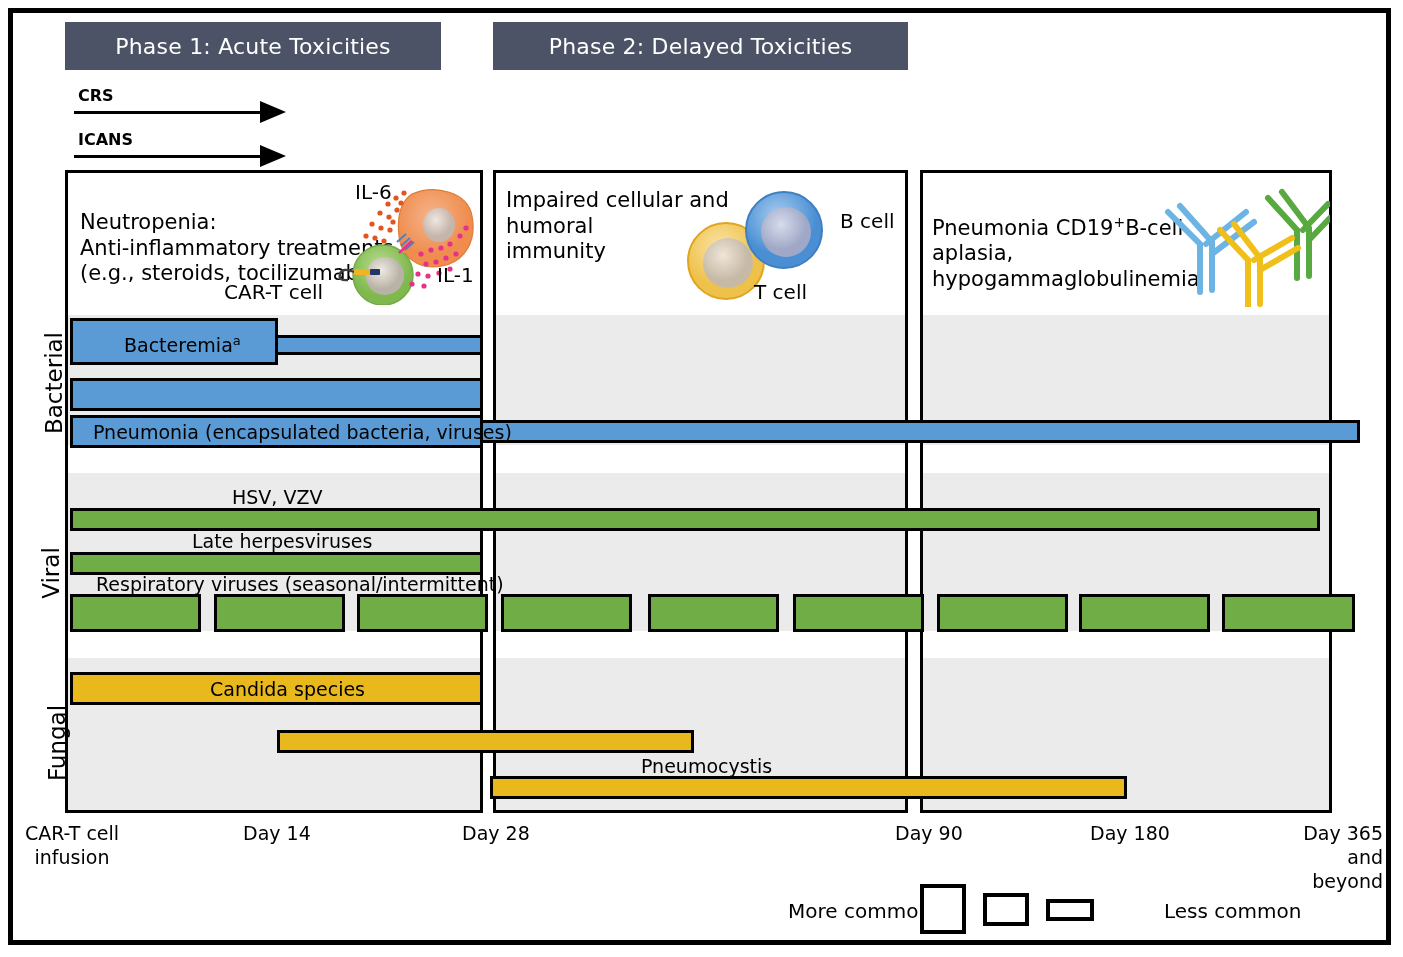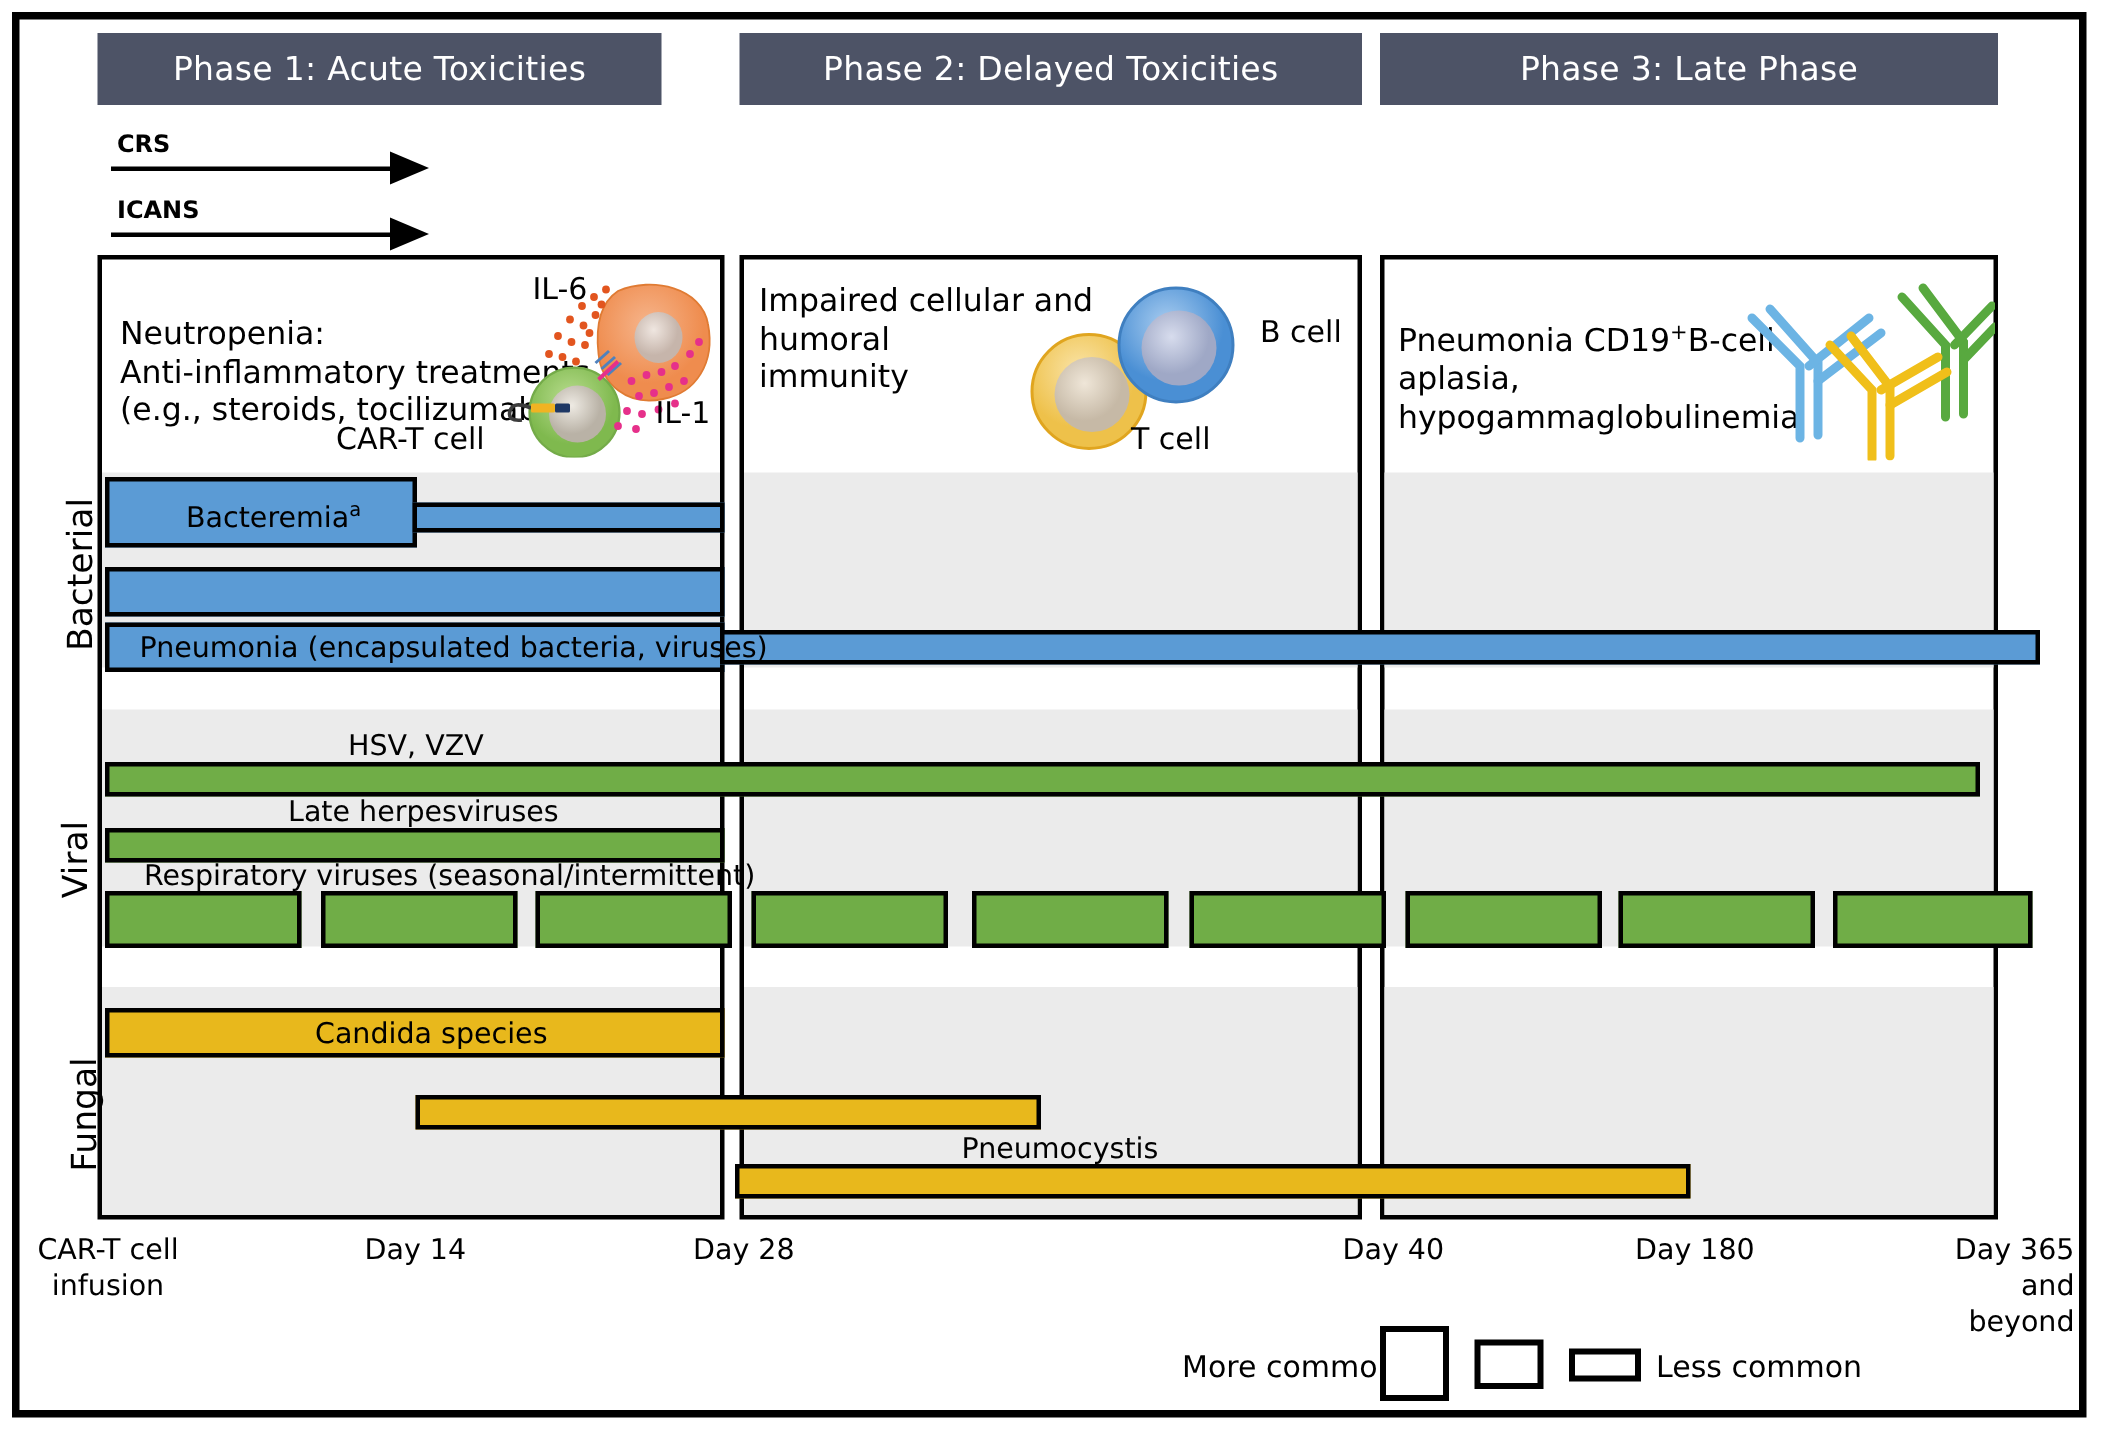--- a/index.html
+++ b/index.html
@@ -50,21 +50,20 @@
   .art-label{position:absolute;font-size:20px;color:#000;white-space:nowrap;}
 </style>
 </head>
 <body>
 
 <div id="root">
   <div class="frame"></div>
 
   <div class="phase-hdr" style="left:65px;top:22px;width:376px;height:48px;">Phase 1: Acute Toxicities</div>
   <div class="phase-hdr" style="left:493px;top:22px;width:415px;height:48px;">Phase 2: Delayed Toxicities</div>
-  <div class="phase-hdr" style="left:920px;top:22px;width:412px;height:48px;">Phase 3: Late Phase</div>
 
   <div class="arrow-label" style="left:78px;top:86px;">CRS</div>
   <div class="arrow-line" style="left:74px;top:111px;width:190px;"></div>
   <div class="arrow-head" style="left:260px;top:101px;"></div>
 
   <div class="arrow-label" style="left:78px;top:130px;">ICANS</div>
   <div class="arrow-line" style="left:74px;top:155px;width:190px;"></div>
   <div class="arrow-head" style="left:260px;top:145px;"></div>
 
   <div class="panel" style="left:65px;top:170px;width:418px;height:643px;">
@@ -262,23 +261,23 @@
 
   <div class="bar bar-yellow" style="left:277px;top:730px;width:417px;height:23px;"></div>
 
   <div class="bar-txt" style="left:641px;top:755px;">Pneumocystis</div>
   <div class="bar bar-yellow" style="left:490px;top:776px;width:637px;height:23px;"></div>
 
   <div class="tick" style="left:22px;top:822px;text-align:center;width:100px;">CAR-T cell
 infusion</div>
   <div class="tick" style="left:243px;top:822px;">Day 14</div>
   <div class="tick" style="left:462px;top:822px;">Day 28</div>
-  <div class="tick" style="left:895px;top:822px;">Day 40</div>
+  <div class="tick" style="left:895px;top:822px;">Day 90</div>
   <div class="tick" style="left:1090px;top:822px;">Day 180</div>
   <div class="tick" style="left:1288px;top:822px;text-align:right;width:95px;">Day 365
 and beyond</div>
 
   <div class="legend-txt" style="left:788px;top:899px;">More common</div>
   <div class="legend-box" style="left:920px;top:884px;width:46px;height:50px;"></div>
   <div class="legend-box" style="left:983px;top:893px;width:46px;height:33px;"></div>
   <div class="legend-box" style="left:1046px;top:899px;width:48px;height:22px;"></div>
-  <div class="legend-txt" style="left:1104px;top:899px;">Less common</div>
+  <div class="legend-txt" style="left:1164px;top:899px;">Less common</div>
 </div>
 
 </body></html>

